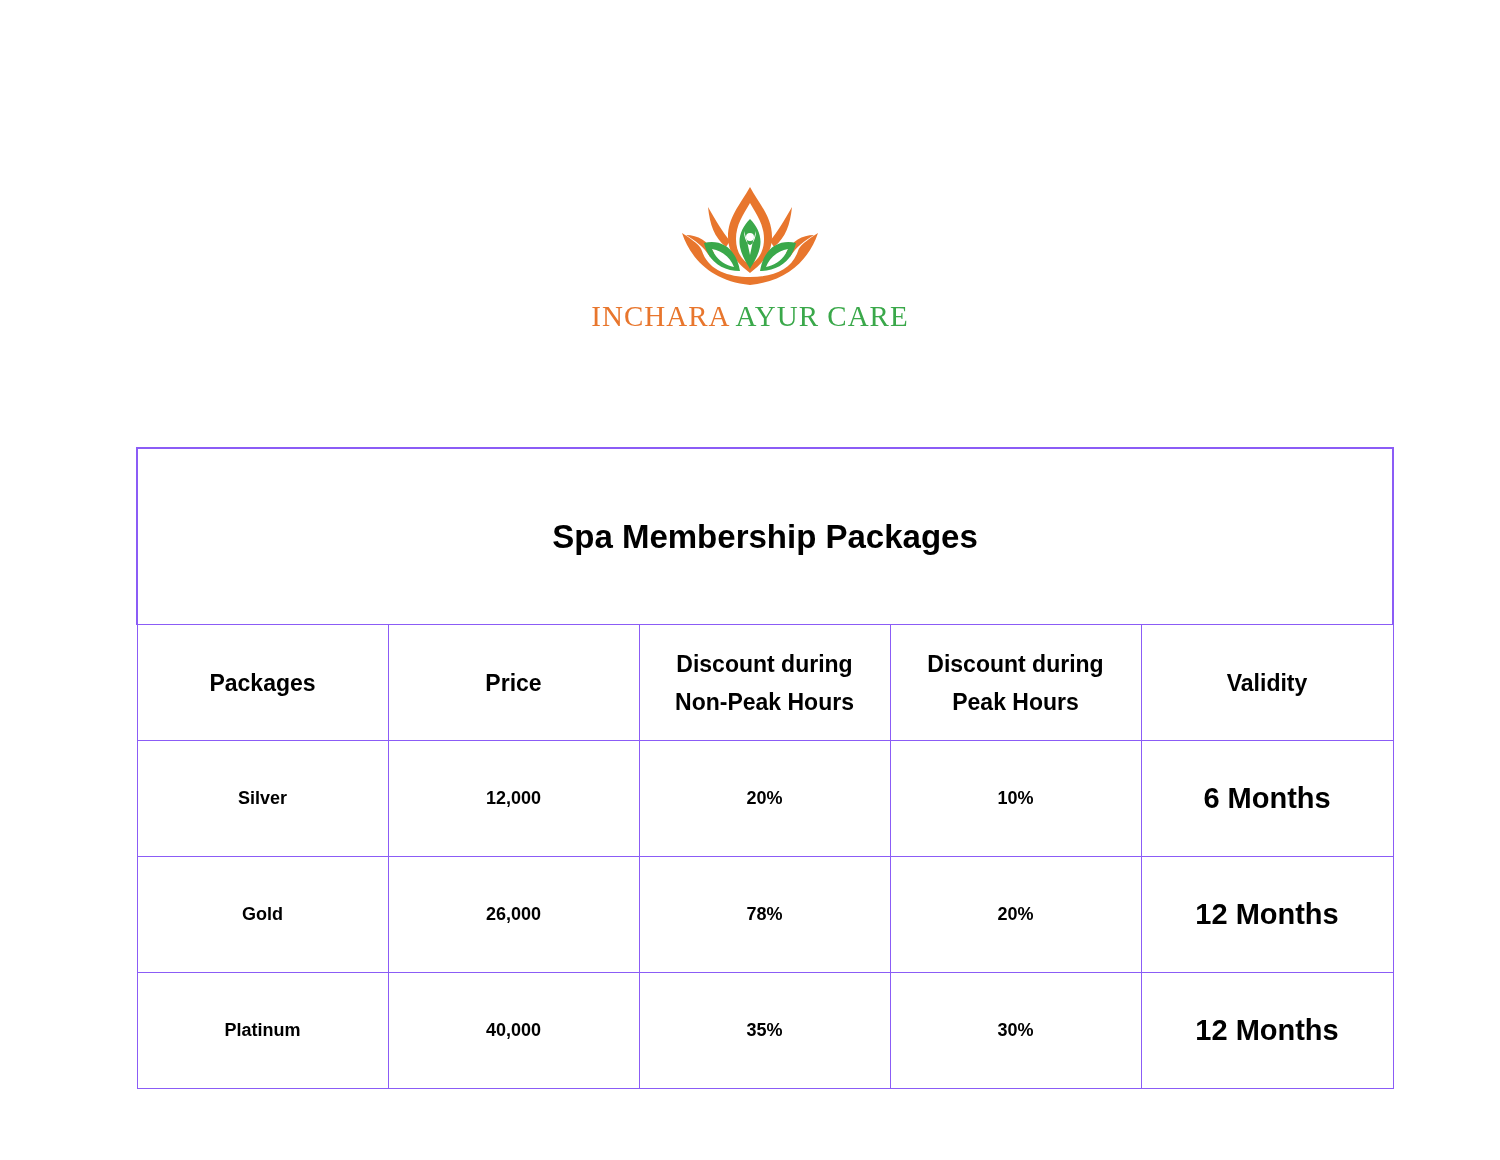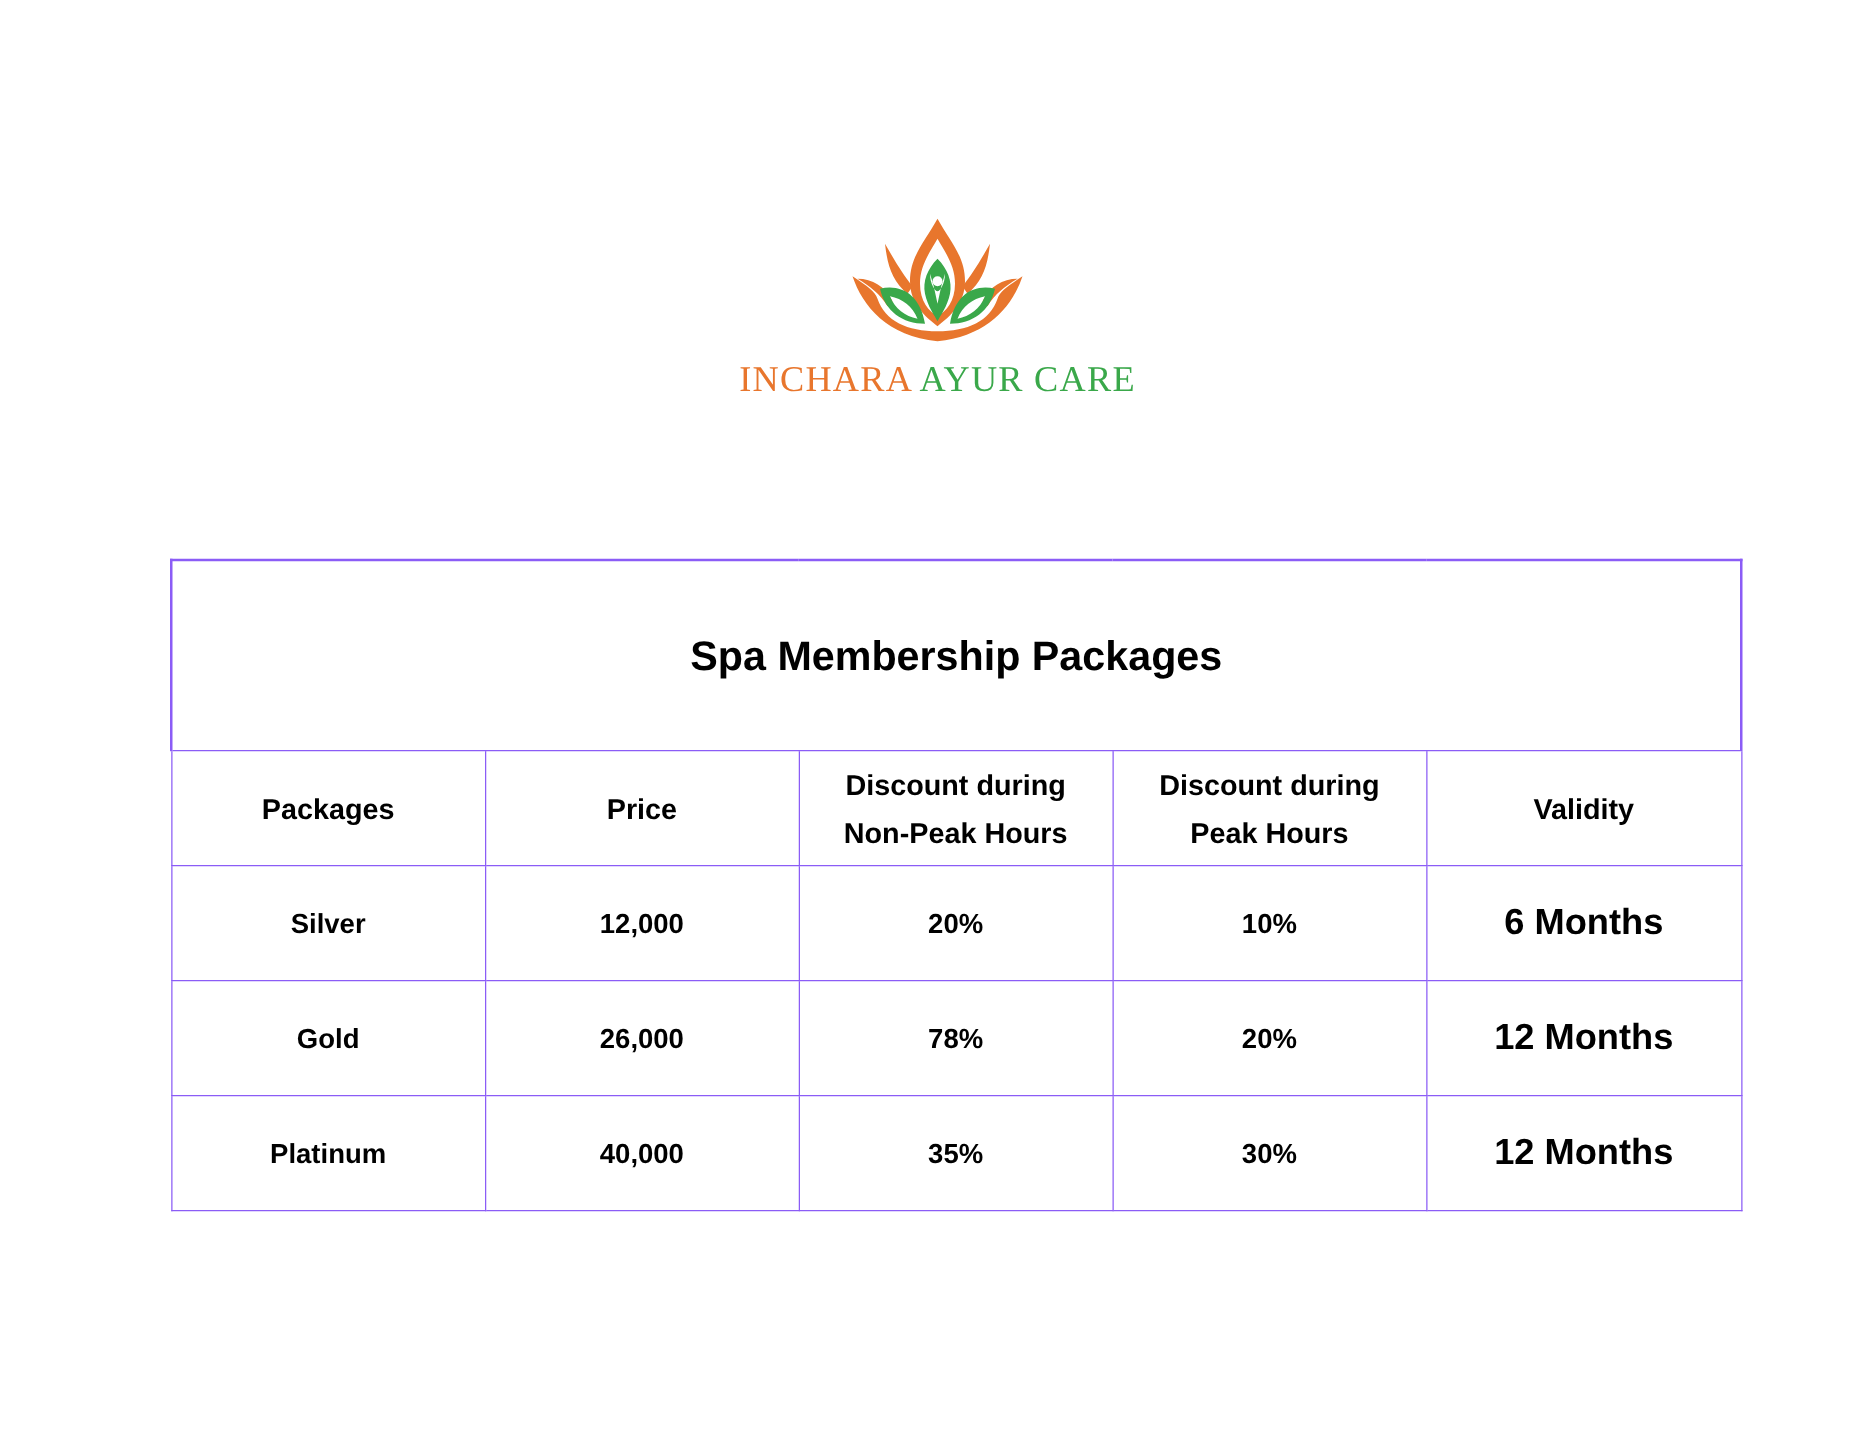--- a/index.html
+++ b/index.html
@@ -1,27 +1,27 @@
 <!DOCTYPE html>
 <html><head>
 <meta charset="utf-8">
 <style>
   html, body { margin: 0; padding: 0; background: #ffffff; }
   body { width: 1500px; height: 1160px; position: relative; overflow: hidden; font-family: "Liberation Sans", "DejaVu Sans", sans-serif; color: #000; }
-  .logo { position: absolute; left: 560px; top: 168px; width: 380px; height: 160px; }
+  .logo { position: absolute; left: 560px; top: 180px; width: 380px; height: 160px; }
   .logo-mark { position: absolute; left: 120px; top: 5px; width: 140px; height: 110px; }
   .logo-text { position: absolute; left: 0; top: 120px; width: 380px; text-align: center; font-family: "Liberation Serif", "DejaVu Serif", serif; font-size: 29px; letter-spacing: 1px; white-space: nowrap; }
   .lt-orange { color: #e8762d; }
   .lt-green { color: #3aa84a; }
 
   table.pkg { position: absolute; left: 136px; top: 447px; width: 1256px; border-collapse: collapse; table-layout: fixed; }
-  table.pkg td { border: 1px solid #8b5cf6; text-align: center; vertical-align: middle; font-weight: bold; padding: 0; }
+  table.pkg td { border: 1px solid #8b5cf6; text-align: center; vertical-align: middle; font-weight: bold; padding: 12px; }
   table.pkg tr.title td { height: 151px; font-size: 33px; border-top-width: 2px; border-left-width: 2px; border-right-width: 2px; }
   table.pkg tr.head td { height: 91px; font-size: 23px; line-height: 38px; }
-  table.pkg tr.row td { height: 91px; font-size: 22px; }
+  table.pkg tr.row td { height: 91px; font-size: 18px; }
   table.pkg tr.row td.validity { font-size: 29px; }
 </style>
 </head>
 <body>
 
 <div class="logo">
   <svg class="logo-mark" viewBox="0 0 140 110" xmlns="http://www.w3.org/2000/svg">
 
     <path d="M70 2 C 60 20, 48 32, 48 52 C 48 70, 60 80, 70 88 C 80 80, 92 70, 92 52 C 92 32, 80 20, 70 2 Z M70 18 C 77 30, 84 40, 84 54 C 84 68, 77 76, 70 80 C 63 76, 56 68, 56 54 C 56 40, 63 30, 70 18 Z" fill="#e8762d"></path>
     <path d="M28 22 C 30 40, 34 52, 46 62 L 50 56 C 42 46, 36 36, 28 22 Z" fill="#e8762d"></path>

